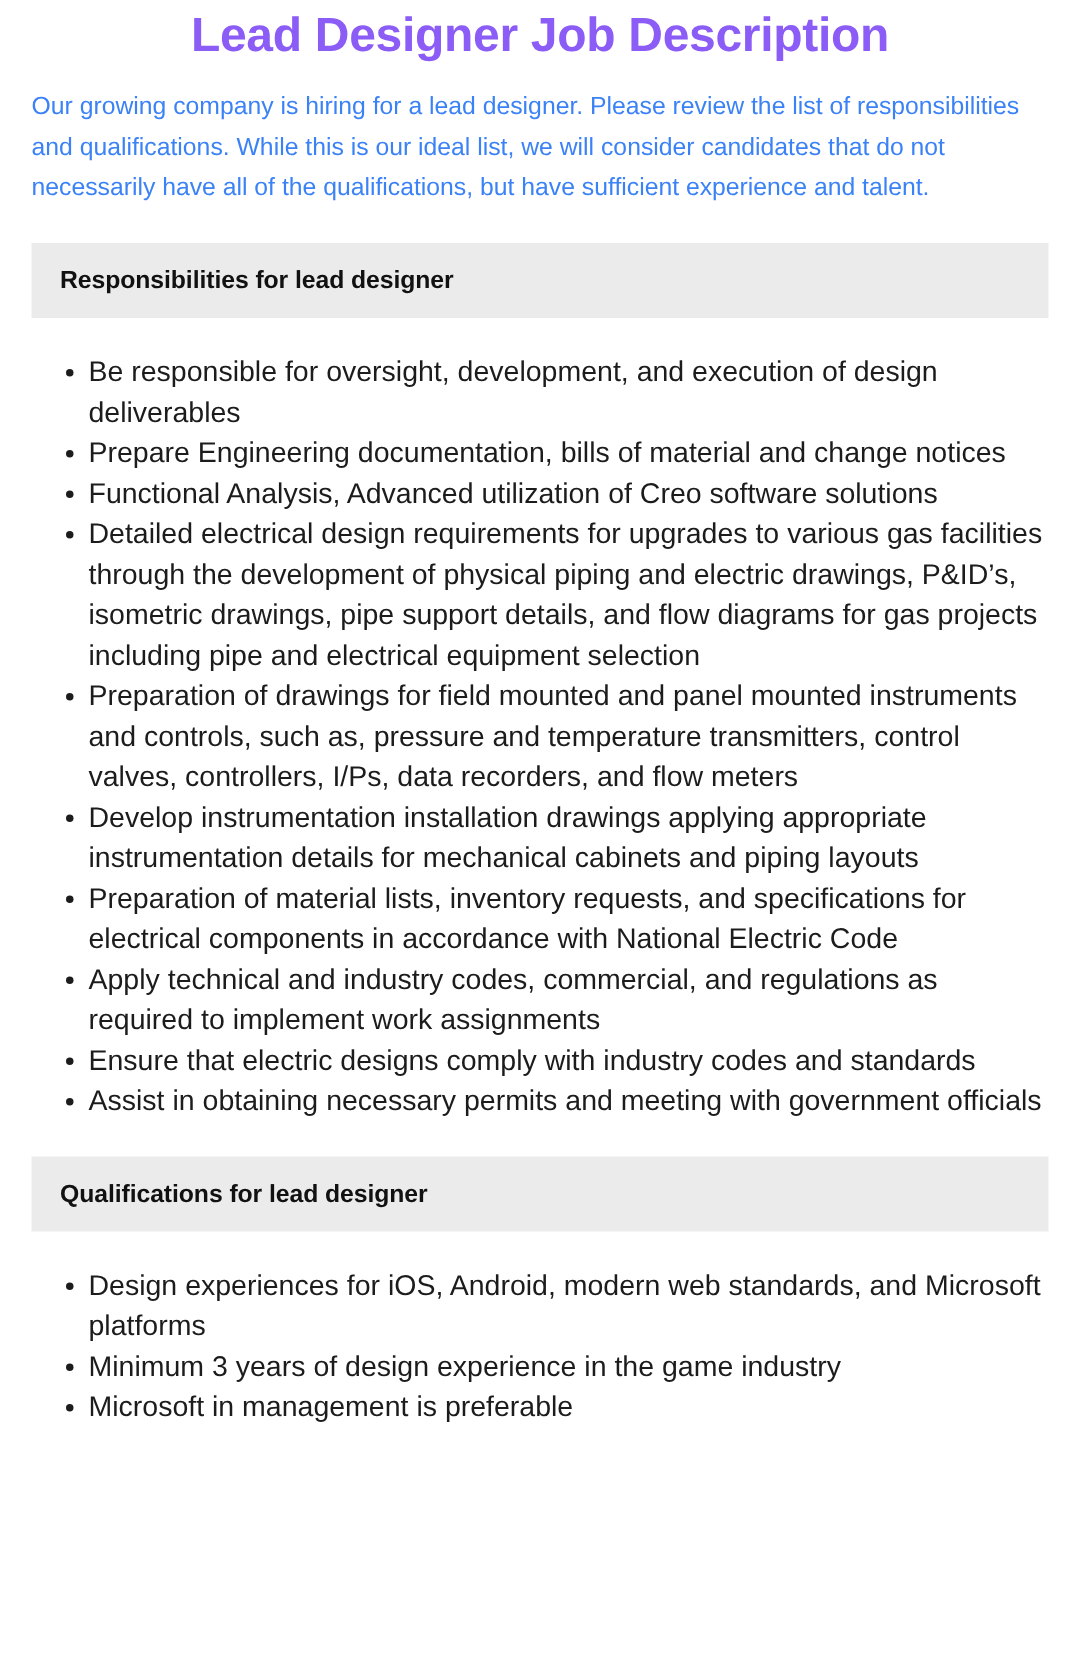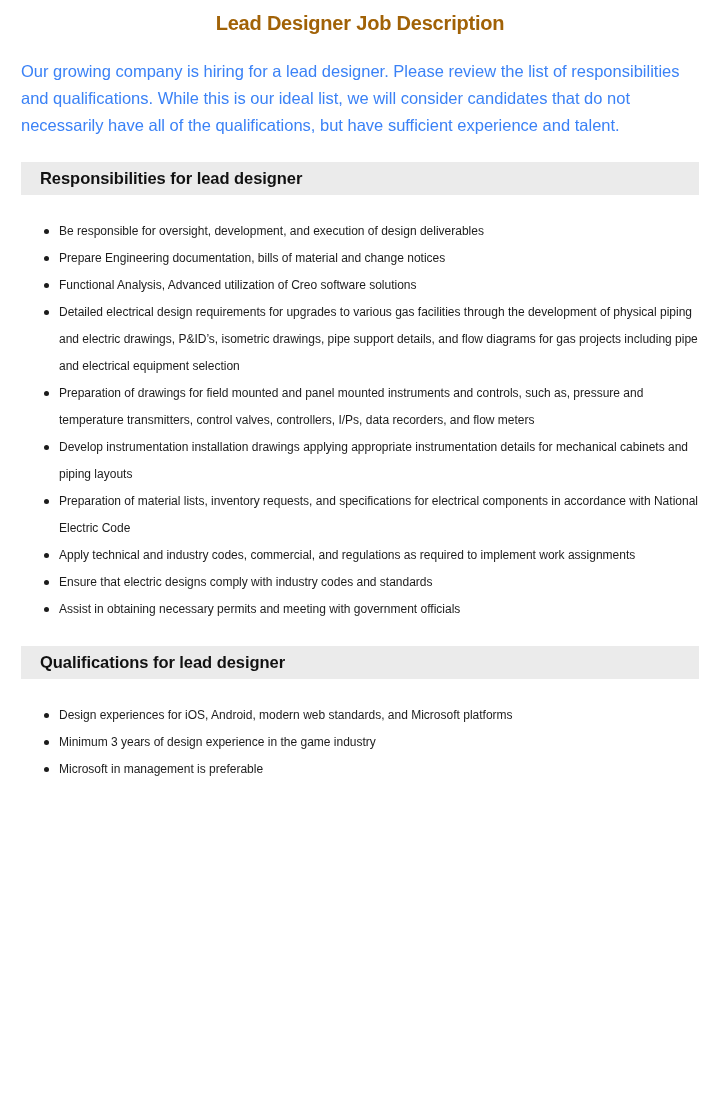--- a/index.html
+++ b/index.html
@@ -18,64 +18,64 @@
   }
   .page {
     width: 720px;
     padding: 0 21px 30px 21px;
   }
 
   
   .doc-title {
     margin: 0;
     padding: 4px 0 0 0;
-    font-size: 20px;
+    font-size: 32px;
     line-height: 38px;
     font-weight: 700;
     text-align: center;
     letter-spacing: -0.2px;
-    color: #a16207;
+    color: #8b5cf6;
   }
 
   
   .intro {
     margin: 16px 0 0 0;
     font-size: 16.5px;
     line-height: 27px;
     color: #3b82f6;
     max-width: 672px;
   }
 
   
   .section {
     margin-top: 23px;
   }
   .section-header {
     background: #ebebeb;
-    height: 33px;
+    height: 50px;
     display: flex;
     align-items: center;
     padding: 16px 19px;
     font-size: 16.5px;
     font-weight: 700;
     color: #111111;
     letter-spacing: -0.05px;
   }
 
   
   .bullet-list {
     list-style: none;
     margin: 0;
     padding: 0;
     padding-top: 23px;
   }
   .bullet-item {
     position: relative;
     padding-left: 38px;
-    font-size: 12px;
+    font-size: 19px;
     line-height: 27px;
     color: #1c1c1c;
     margin: 0;
   }
   .bullet-item::before {
     content: "";
     position: absolute;
     left: 23px;
     top: 11px;
     width: 5px;

